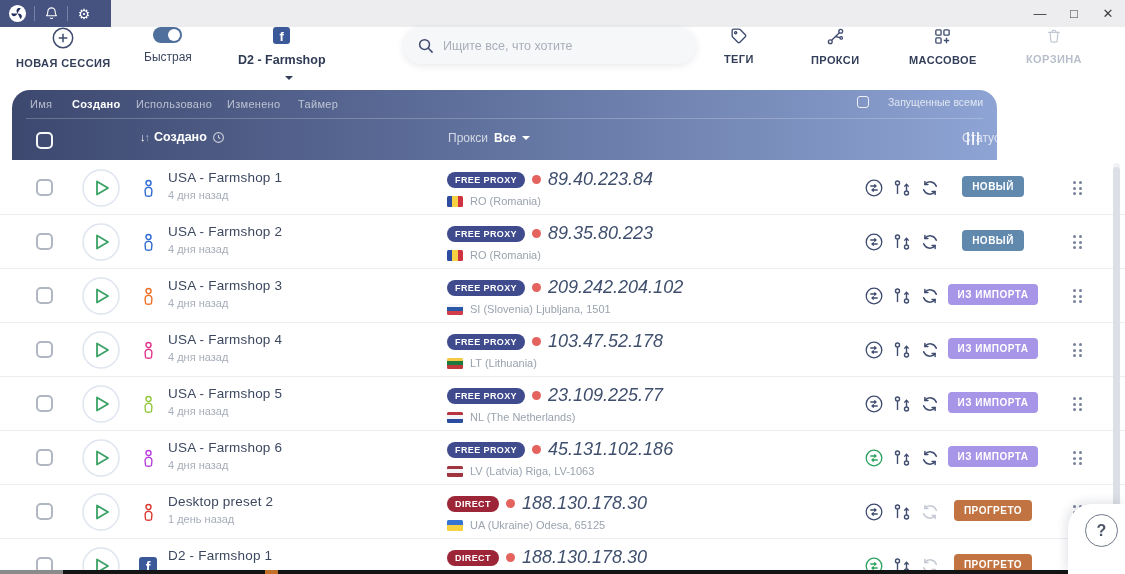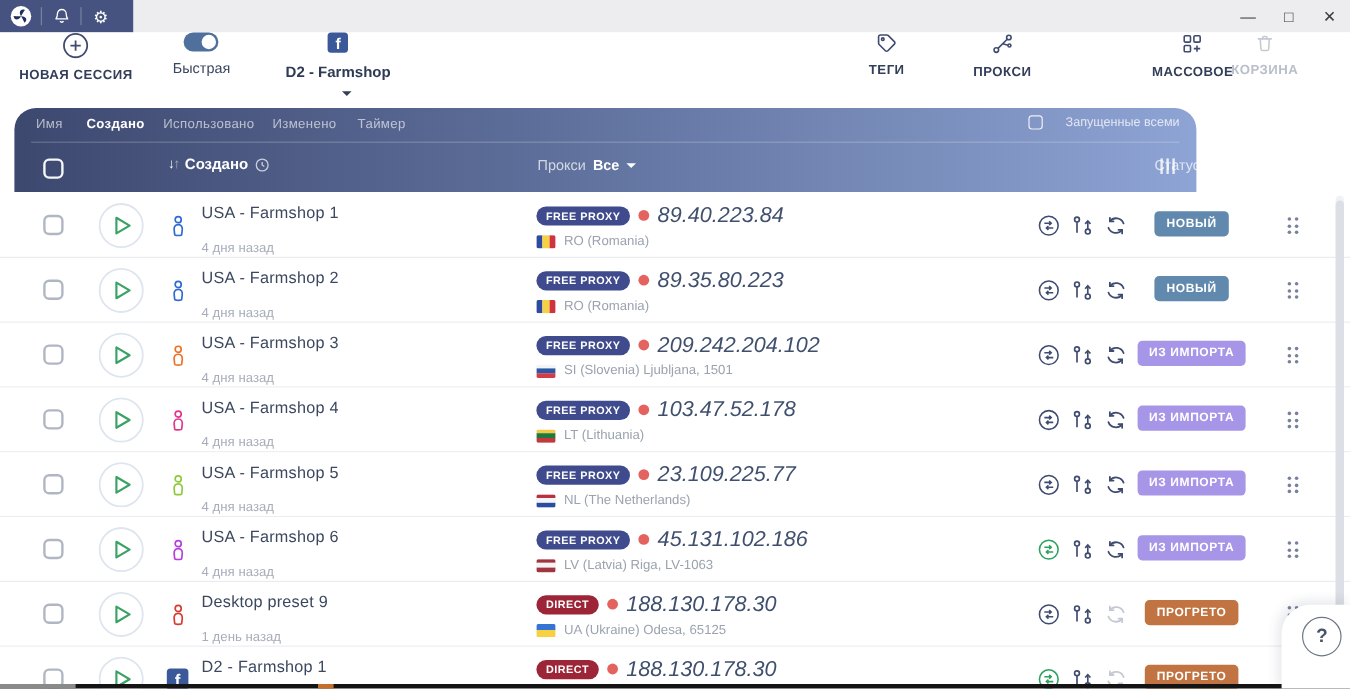--- a/index.html
+++ b/index.html
@@ -32,21 +32,21 @@
   .t-account { left:238px; gap:9px; }
   .fb-sq { width:17px; height:17px; border-radius:3px; background:#3b5998; color:#fff; font-weight:700; font-size:13px; display:flex; align-items:flex-end; justify-content:center; line-height:1.1; }
   .account-label { font-size:12.5px; font-weight:700; color:#2f3a54; }
   .t-account .caret { color:#333e59; border-top-width:4px; margin-left:14px; }
   .t-search { left:403px; }
   .search-pill { width:293px; height:37px; border-radius:19px; background:#f6f7f9; box-shadow:0 2px 7px rgba(40,50,80,.10); display:flex; align-items:center; padding:0 14px; gap:9px; }
   .search-input { border:none; outline:none; background:transparent; font-size:12.5px; color:#3a4660; width:220px; font-family:inherit; }
   .search-input::placeholder { color:#a8aeb9; }
   .t-tags { left:724px; }
   .t-proxy { left:811px; }
-  .t-bulk { left:960px; }
+  .t-bulk { left:909px; }
   .t-trash { left:1026px; }
   .t-trash .tool-label { color:#b9bfca; }
   .ticon { display:flex; }
 
   
   .thead { position:absolute; top:90px; left:12px; width:985px; height:70px; border-radius:18px 18px 0 0;
            background:linear-gradient(90deg,#3d486f 0%, #5e6f9b 45%, #8ea4d4 100%); }
   .thead-rowA { position:absolute; top:0; left:0; right:0; height:28px; }
   .col-tab { position:absolute; top:8px; font-size:11px; color:rgba(255,255,255,.62); letter-spacing:.3px; cursor:pointer; white-space:nowrap; }
   .col-tab.active { color:#fff; font-weight:700; }
@@ -72,21 +72,21 @@
 
   
   .rows { position:absolute; top:161px; left:0; width:1125px; }
   .row { position:relative; height:54px; border-bottom:1px solid #eaecf0; background:#fff; }
   .cell-check { position:absolute; left:36px; top:18px; width:17px; height:17px; border:2px solid #b0b7c3; border-radius:5px; cursor:pointer; }
   .cell-play { position:absolute; left:82px; top:8px; width:38px; height:38px; border:none; background:none; padding:0; cursor:pointer; }
   .cell-avatar { position:absolute; left:139px; top:17px; width:18px; height:20px; display:flex; align-items:center; justify-content:center; }
   .fb-av { width:18px; height:18px; border-radius:3px; background:#3b5998; color:#fff; font-weight:700; font-size:14px; display:flex; align-items:flex-end; justify-content:center; line-height:1.05; }
   .cell-name { position:absolute; left:168px; top:9px; }
   .pname { font-size:13.5px; font-weight:500; color:#3c4860; letter-spacing:.2px; }
-  .psub { font-size:11px; color:#a7adb9; margin-top:16px; }
+  .psub { font-size:11px; color:#a7adb9; margin-top:4px; }
   .cell-proxy { position:absolute; left:447px; top:8px; }
   .pline1 { display:flex; align-items:center; gap:7px; }
   .pbadge { font-size:9px; font-weight:700; color:#fff; letter-spacing:.4px; padding:3px 8px; border-radius:9px; white-space:nowrap; }
   .pdot { width:9px; height:9px; border-radius:50%; background:#e4635e; }
   .pip { font-size:18px; font-weight:500; color:#3f4f6d;font-style:italic; }
   .pline2 { display:flex; align-items:center; gap:7px; margin-top:5px; height:12px; }
   .flag { width:16px; height:11px; border-radius:1.5px; overflow:hidden; display:flex; box-shadow:0 0 0 1px rgba(0,0,0,.08) inset; }
   .flag i { flex:1; display:block; }
   .pcountry { font-size:11px; color:#9aa3ae; }
   .cell-actions { position:absolute; left:864px; top:17px; display:flex; gap:8px; align-items:center; }
@@ -152,20 +152,31 @@
     </div>
     <div class="tool-item t-quick">
       <span class="toggle"></span>
       <span class="quick-label">Быстрая</span>
     </div>
     <div class="tool-item t-account">
       <span class="fb-sq">f</span>
       <span class="account-label">D2 - Farmshop</span>
       <span class="caret" style="color:#333e59;"></span>
     </div>
+    <div class="tool-item t-search">
+      <div class="search-pill">
+        <span class="ticon">
+          <svg viewBox="0 0 18 18" width="17" height="17" fill="none" stroke="#3f4c70" stroke-width="1.6" stroke-linecap="round">
+              <circle cx="8" cy="8" r="5.2"></circle>
+              <path d="M12 12l4 4"></path>
+            </svg>
+        </span>
+        <input class="search-input" type="text" placeholder="Ищите все, что хотите" style="">
+      </div>
+    </div>
     <div class="tool-item t-tags">
       <span class="ticon">
         <svg viewBox="0 0 20 20" width="18" height="18" fill="none" stroke="#3f4c70" stroke-width="1.5" stroke-linejoin="round">
             <path d="M11.2 2.8 L17 8.6 a1.6 1.6 0 0 1 0 2.3 L11 17 a1.6 1.6 0 0 1-2.3 0 L2.9 11.2 a1.6 1.6 0 0 1-.5-1.1 V4 a1.6 1.6 0 0 1 1.6-1.6 h6.1 a1.6 1.6 0 0 1 1.1.4 Z"></path>
             <circle cx="6.3" cy="6.3" r="1.2"></circle>
           </svg>
       </span>
       <span class="tool-label">ТЕГИ</span>
     </div>
     <div class="tool-item t-proxy">
@@ -692,21 +703,21 @@
           </svg>
     </button>
     <span class="cell-avatar">
       <svg class="person" viewBox="0 0 16 20" width="15" height="19" fill="none" stroke="currentColor" stroke-width="1.5" stroke-linejoin="round" style="color: rgb(217, 58, 49);">
             <circle cx="8" cy="4.2" r="2.7"></circle>
             <path d="M8 8.6 c-2.9 0-3.9 2.3-3.6 4.6 l.5 4.3 c.1 1 6.1 1 6.2 0 l.5-4.3 c.3-2.3-.7-4.6-3.6-4.6z"></path>
           </svg>
 
     </span>
     <div class="cell-name">
-      <div class="pname">Desktop preset 9</div>
+      <div class="pname">Desktop preset 2</div>
       <div class="psub">1 день назад</div>
     </div>
     <div class="cell-proxy">
       <div class="pline1">
         <span class="pbadge" style="background: rgb(156, 38, 56);">DIRECT</span>
         <span class="pdot"></span>
         <span class="pip">188.130.178.30</span>
       </div>
       <div class="pline2">
         <span class="flag" style="flex-direction: column;">

